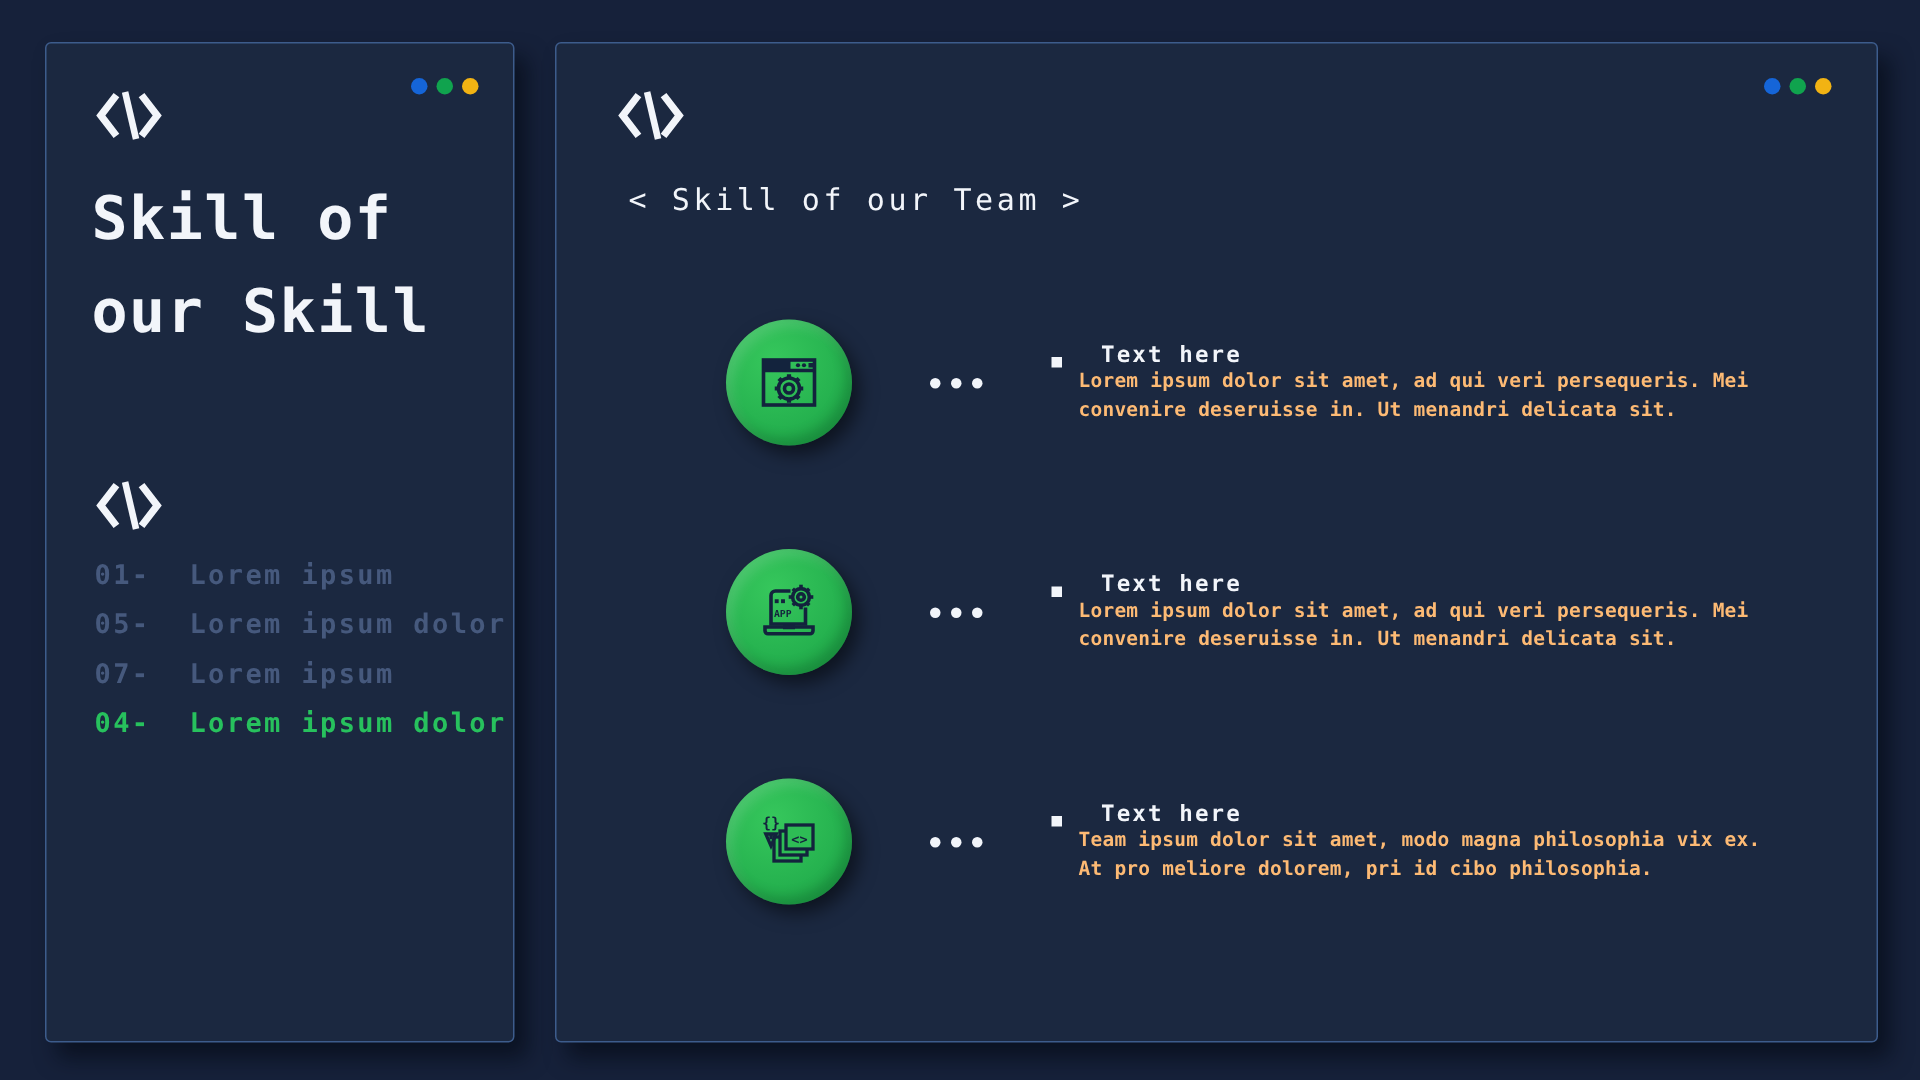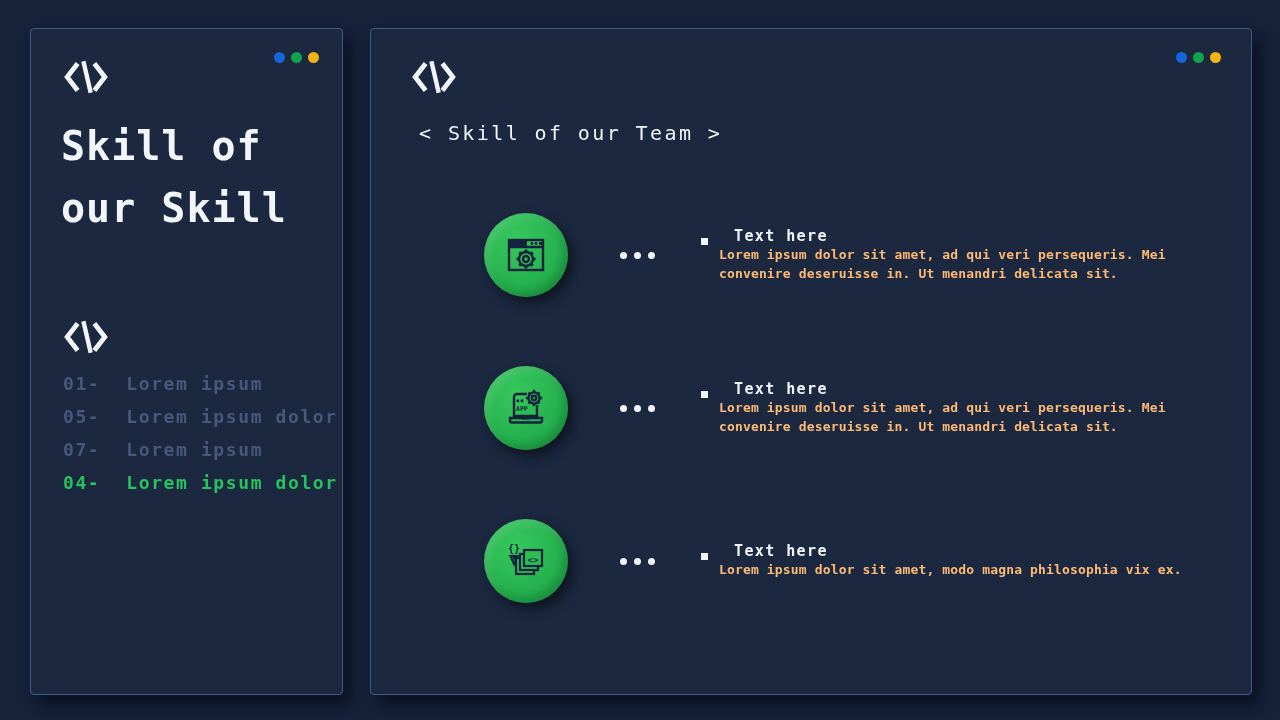--- a/index.html
+++ b/index.html
@@ -254,20 +254,21 @@
           <span class="edot"></span>
             <span class="edot"></span>
             <span class="edot"></span>
         </div>
         <div class="textblock">
           <div class="titleline">
             <span class="bullet"></span>
             <span class="row-title">Text here</span>
           </div>
           <div class="row-body">
-            <div>Lorem ipsum dolor sit amet, modo magna philosophia vix ex.</div>
+            <div>Team ipsum dolor sit amet, modo magna philosophia vix ex.</div>
+            <div>At pro meliore dolorem, pri id cibo philosophia.</div>
           </div>
         </div>
       </article>
 
     </div>
   </section>
 </div>
 
 </body></html>

